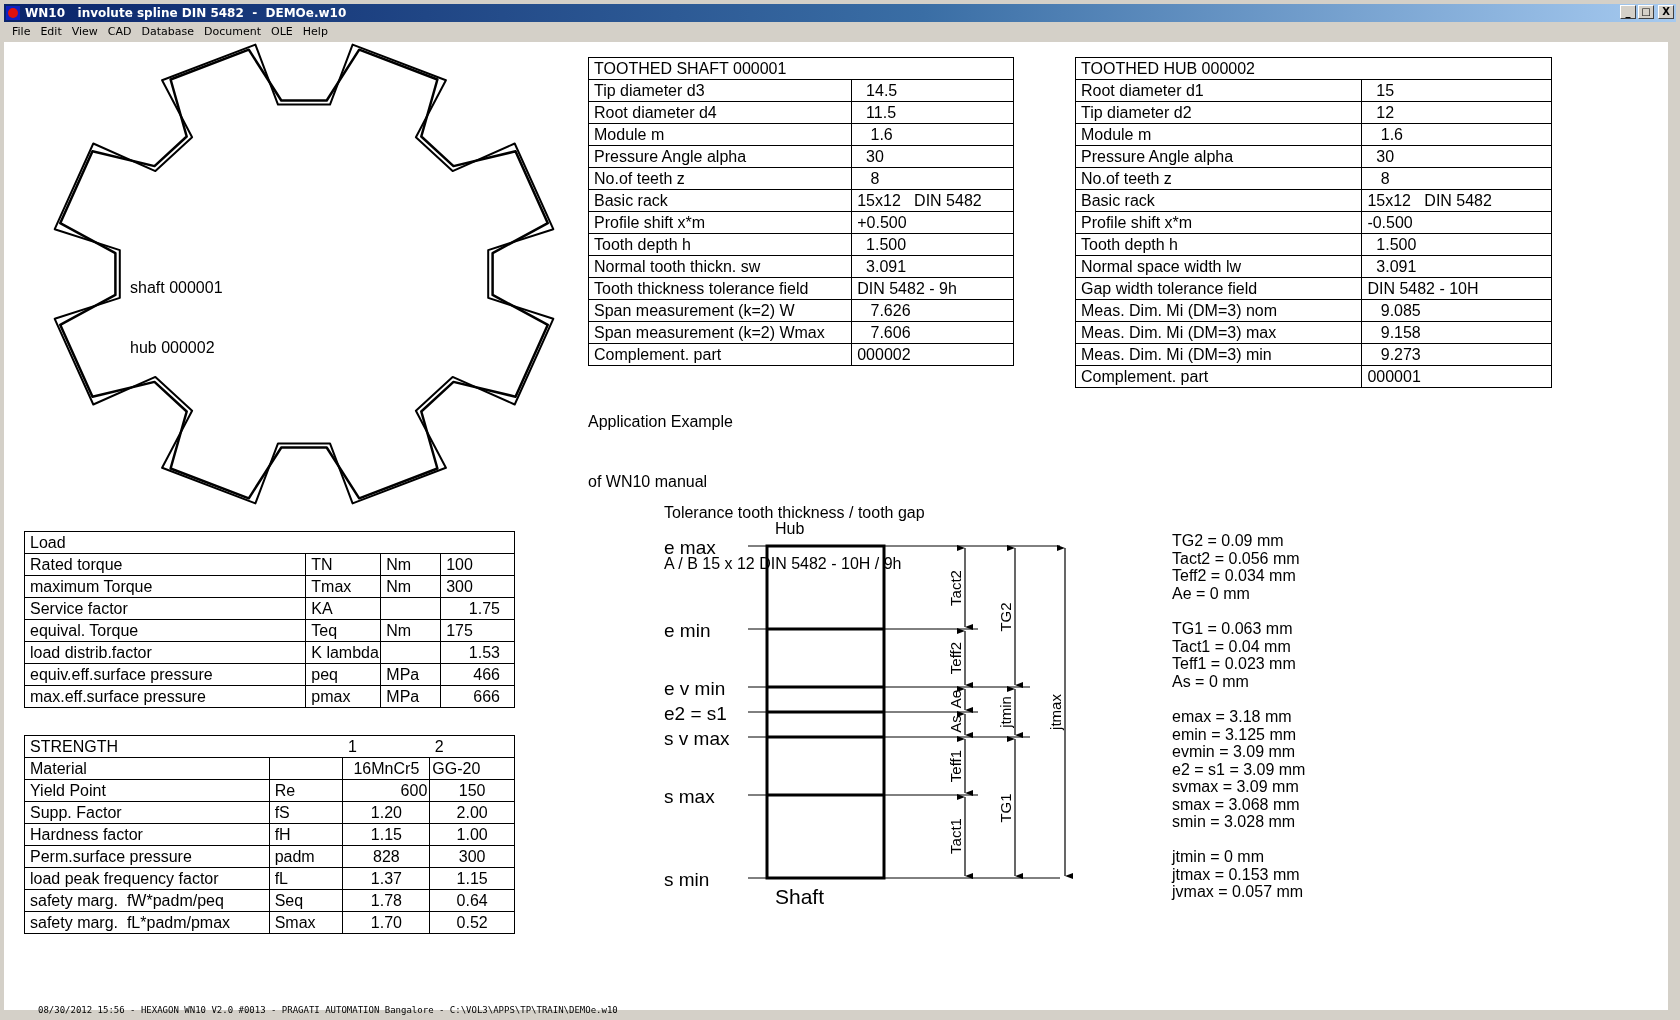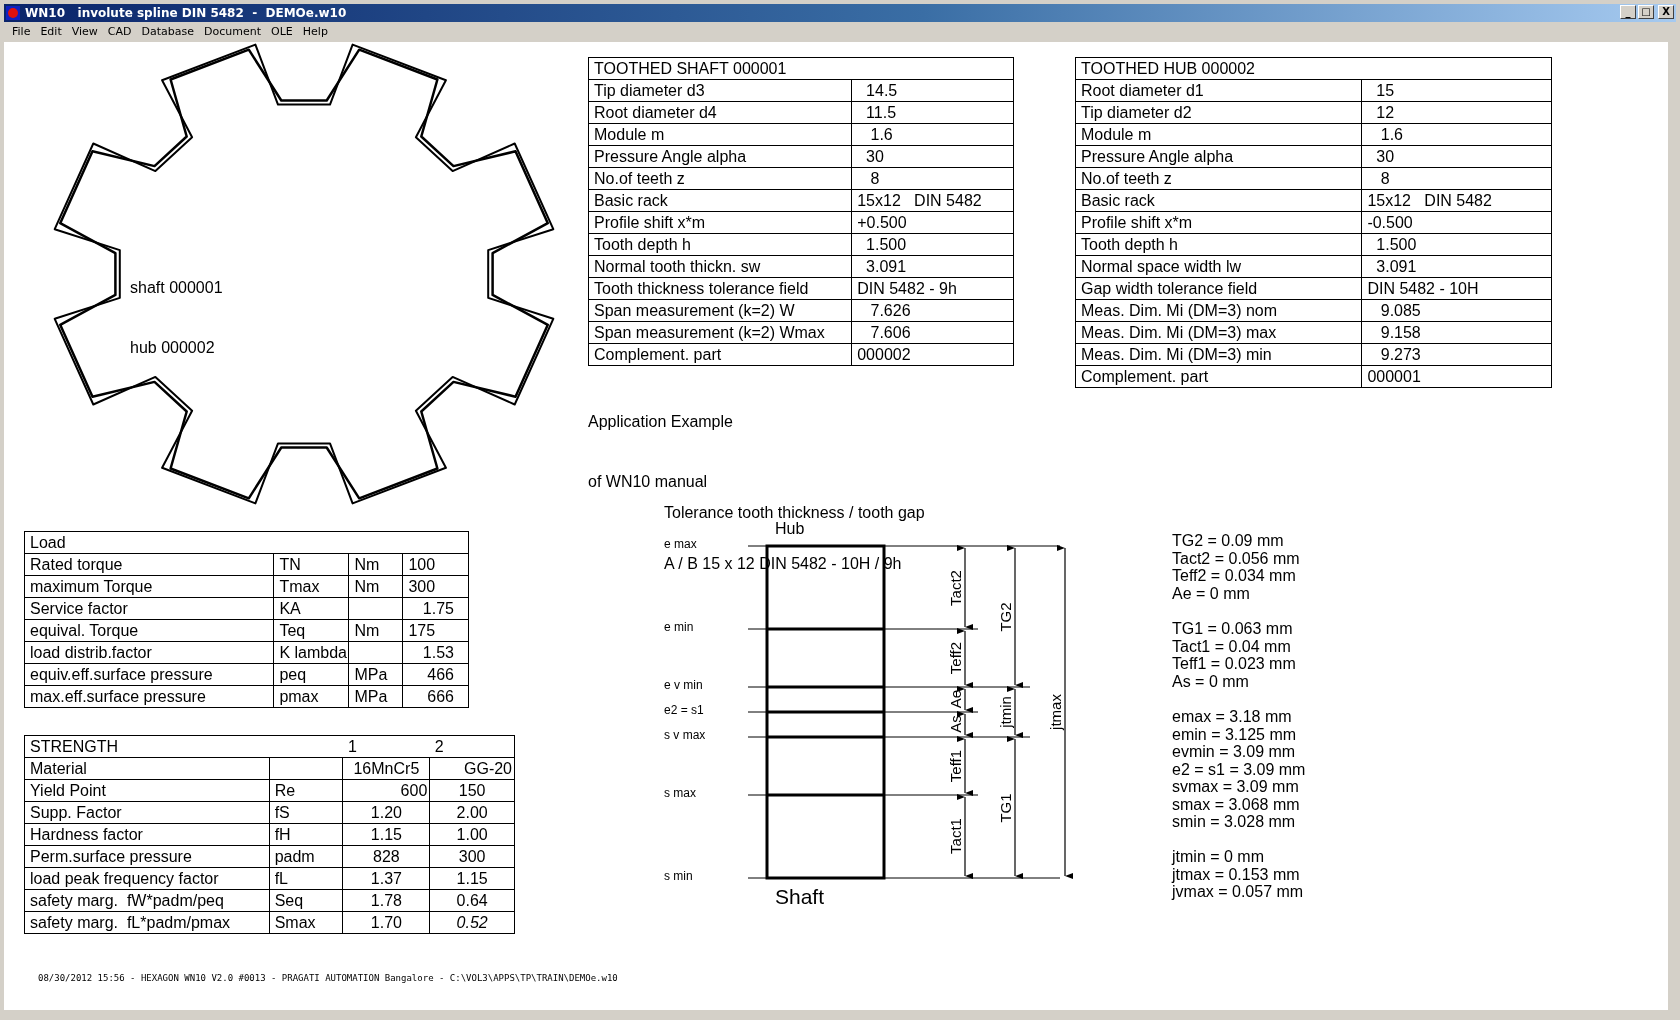--- a/index.html
+++ b/index.html
@@ -11,26 +11,26 @@
     .app-icon { width: 14px; height: 14px; margin-left: 2px; margin-right: 5px; background: #1020c0; position: relative; }
     .app-icon::after { content: ""; position: absolute; left: 2px; top: 2px; width: 10px; height: 10px; border-radius: 50%; background: #e01010; }
     .title-text { color: #fff; font-weight: bold; font-size: 12px; font-family: "DejaVu Sans", sans-serif; white-space: pre; }
     .title-controls { position: absolute; right: 2px; top: 1px; display: flex; gap: 2px; }
     .tbtn { width: 16px; height: 14px; background: #d4d0c8; border: 1px solid; border-color: #fff #404040 #404040 #fff;
       font-size: 10px; line-height: 12px; text-align: center; font-weight: bold; color: #000; font-family: "DejaVu Sans", sans-serif; }
     .tbtn.close { margin-left: 2px; }
     .menubar { position: absolute; left: 4px; top: 22px; height: 19px; display: flex; align-items: center; padding-left: 4px; }
     .menu-item { font-size: 11px; font-family: "DejaVu Sans", sans-serif; padding: 0 6px 0 4px; color: #000; }
     .canvas { position: absolute; left: 4px; top: 42px; width: 1664px; height: 968px; background: #fff; }
-    .statusline { position: absolute; left: 8px; top: 973px; font-size: 9px; font-family: "DejaVu Sans Mono", monospace; color: #000; white-space: pre; padding-left: 30px; }
+    .statusline { position: absolute; left: 8px; top: 1005px; font-size: 9px; font-family: "DejaVu Sans Mono", monospace; color: #000; white-space: pre; padding-left: 30px; }
 
     table.grid { position: absolute; border-collapse: collapse; font-size: 16px; color: #000; }
     table.grid td { border: 1px solid #000; padding: 0 5px; height: 22px; line-height: 20px; white-space: pre; }
     .free-text { position: absolute; font-size: 16px; line-height: 20px; color: #000; white-space: pre; }
-    .label { position: absolute; font-size: 12px; color: #000; white-space: pre; }
+    .label { position: absolute; font-size: 19px; color: #000; white-space: pre; }
     svg text { font-family: "Liberation Sans", sans-serif; }
   </style>
 </head>
 <body>
 
 <div class="window">
 
   <div class="titlebar">
     <span class="app-icon"></span>
     <span class="title-text">WN10   involute spline DIN 5482  -  DEMOe.w10</span>
@@ -195,21 +195,21 @@
             <td>000001</td>
           </tr>
         </tbody>
     </table>
 
     <div class="free-text" style="left:584px;top:330px;">
       <div>Application Example</div>
       <div>of WN10 manual</div>
     </div>
 
-    <table class="grid" style="left:20px;top:489px;width:445px;">
+    <table class="grid" style="left:20px;top:489px;width:491px;">
       <colgroup>
           <col style="width:282px">
           <col style="width:75px">
           <col style="width:60px">
           <col style="width:74px">
         </colgroup>
       <tbody id="load-body">
         <tr>
             <td colspan="4">Load</td>
           </tr>
@@ -268,21 +268,21 @@
       <tbody id="strength-body">
         <tr>
           <td colspan="2" style="border-right:none;">STRENGTH</td>
           <td style="border-left:none;border-right:none;">1</td>
           <td style="border-left:none;">2</td>
         </tr>
       <tr>
             <td>Material</td>
             <td></td>
             <td style="text-align: center; padding: 0px 2px;">16MnCr5</td>
-            <td style="text-align: right; padding: 0px 2px;">GG-20</td>
+            <td style="text-align: left; padding: 0px 2px;">GG-20</td>
           </tr>
           <tr>
             <td>Yield Point</td>
             <td>Re</td>
             <td style="text-align: right; padding: 0px 2px;">600</td>
             <td style="text-align: center; padding: 0px 2px;">150</td>
           </tr>
           <tr>
             <td>Supp. Factor</td>
             <td>fS</td>
@@ -310,21 +310,21 @@
           <tr>
             <td>safety marg.  fW*padm/peq</td>
             <td>Seq</td>
             <td style="text-align: center; padding: 0px 2px;">1.78</td>
             <td style="text-align: center; padding: 0px 2px;">0.64</td>
           </tr>
           <tr>
             <td>safety marg.  fL*padm/pmax</td>
             <td>Smax</td>
             <td style="text-align: center; padding: 0px 2px;">1.70</td>
-            <td style="text-align: center; padding: 0px 2px; font-style: italic;">0.52</td>
+            <td style="text-align: center; padding: 0px 2px;">0.52</td>
           </tr>
         </tbody>
     </table>
 
     <div class="free-text" style="left:660px;top:428px;line-height:17px;">
       <div>Tolerance tooth thickness / tooth gap</div>
       <div>A / B 15 x 12 DIN 5482 - 10H / 9h</div>
     </div>
 
     <svg style="position:absolute;left:640px;top:470px;" width="440" height="440" viewBox="0 0 440 440">

